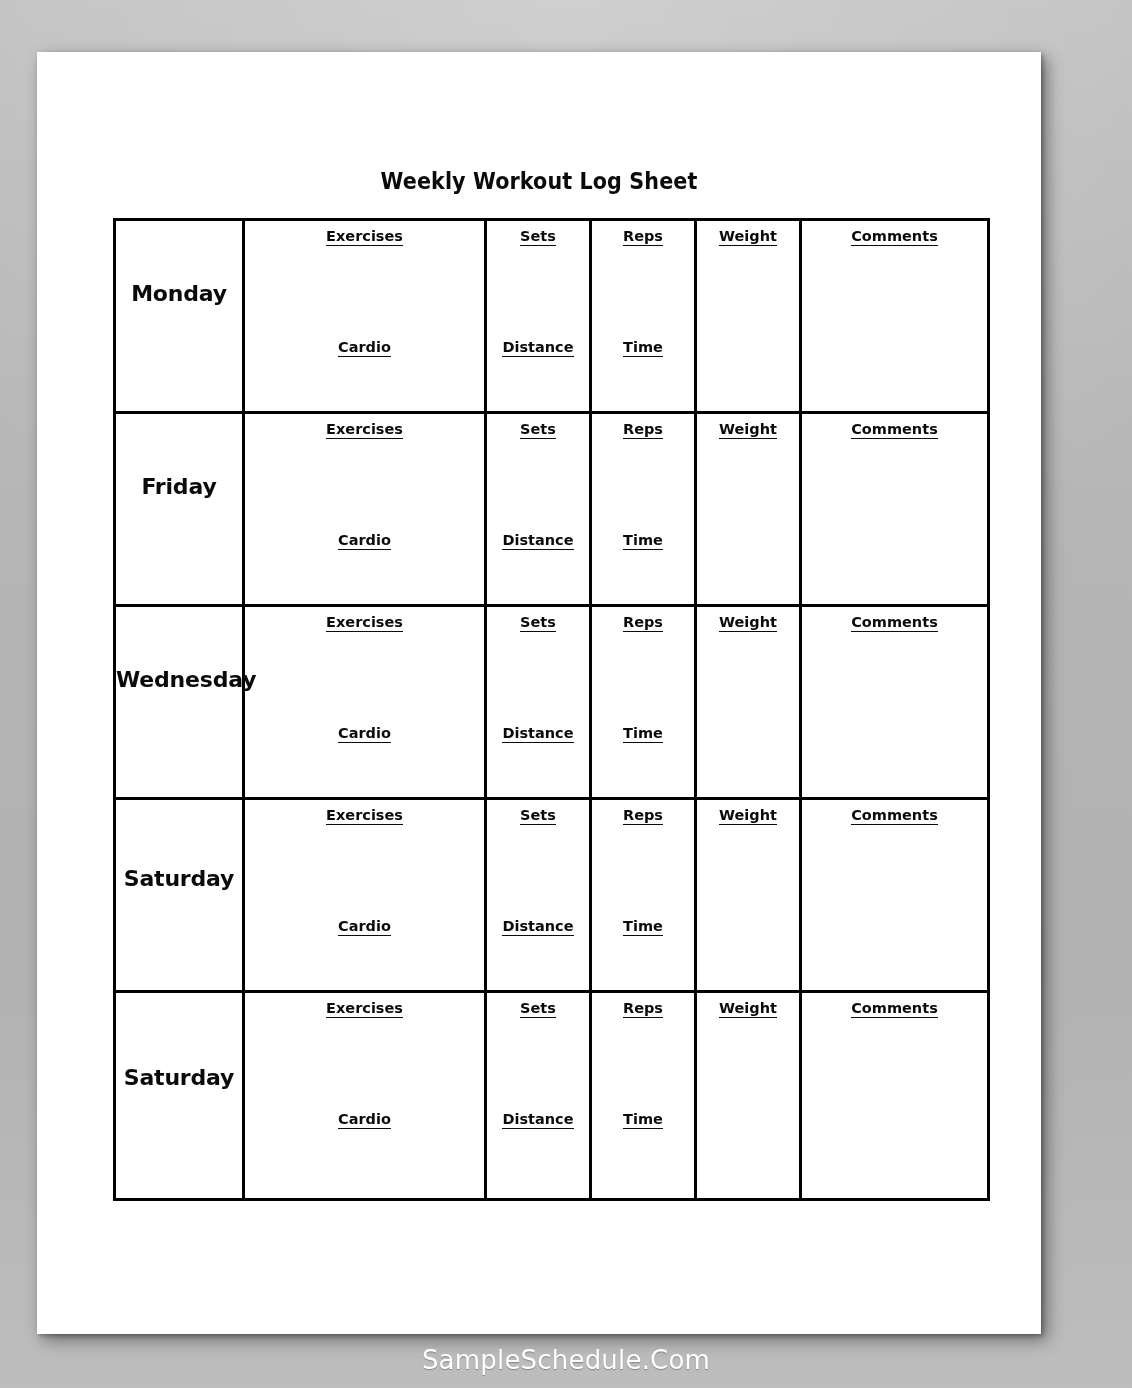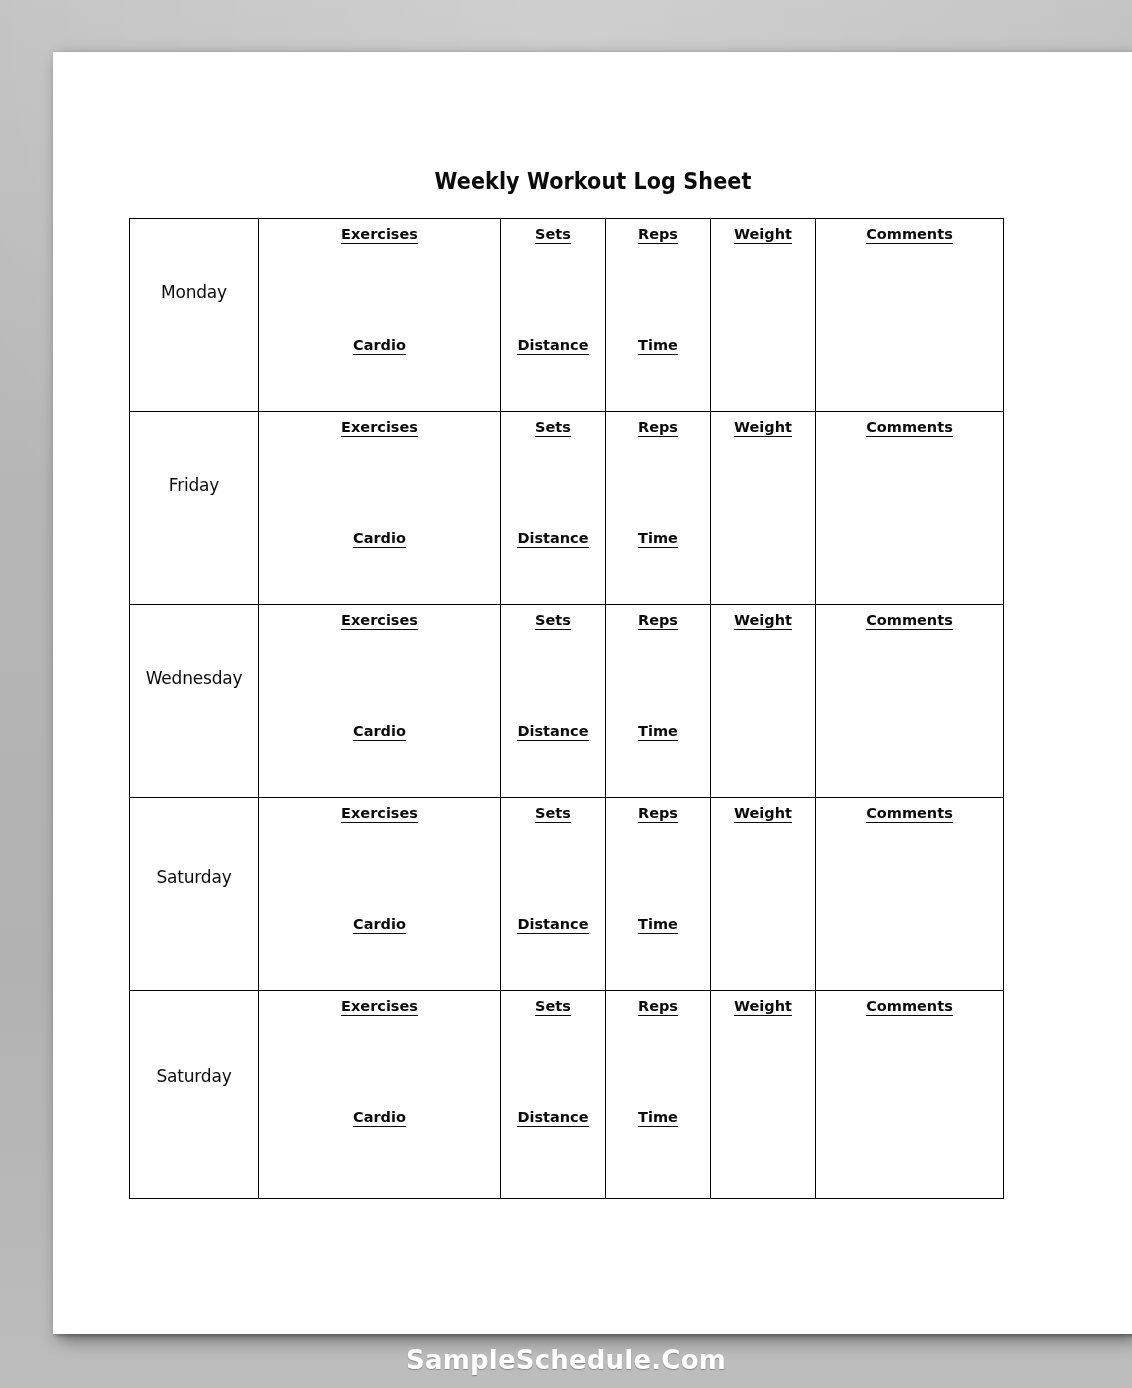--- a/index.html
+++ b/index.html
@@ -22,23 +22,23 @@
     position: absolute;
     inset: 0;
     background:
       radial-gradient(120% 90% at 50% 0%, rgba(255,255,255,0.22) 0%, rgba(255,255,255,0) 55%),
       linear-gradient(180deg, #c2c2c2 0%, #bdbdbd 12%, #b5b5b5 40%, #b2b2b2 70%, #bdbdbd 100%);
   }
 
   
   #page {
     position: absolute;
-    left: 53px;
+    left: 37px;
     top: 52px;
-    width: 1080px;
+    width: 1004px;
     height: 1282px;
     background: #ffffff;
     box-shadow: 6px 6px 16px rgba(0,0,0,0.42),
                 2px 2px 4px rgba(0,0,0,0.30);
   }
 
   
   #sheet-title {
     position: absolute;
     left: 0;
@@ -57,21 +57,21 @@
   
   #log-table {
     position: absolute;
     left: 76px;
     top: 166px;
     width: 874px;
     border-collapse: collapse;
     table-layout: fixed;
   }
   #log-table td {
-    border: 1px solid #000000;
+    border: 3px solid #000000;
     padding: 11px;
     vertical-align: top;
     position: relative;
     height: 193px;
   }
   #log-table tr:last-child td { height: 208px; }
 
   .col-day      { width: 129px; }
   .col-exercise { width: 242px; }
   .col-sets     { width: 105px; }
@@ -82,22 +82,22 @@
   
   .day-cell { }
   .day-label {
     position: absolute;
     left: 0;
     right: 0;
     top: 38%;
     transform: translateY(-50%);
     text-align: center;
     font-family: "DejaVu Sans", sans-serif;
-    font-weight: normal;
-    font-size: 17px;
+    font-weight: bold;
+    font-size: 22px;
     color: #0b0b0b;
     letter-spacing: -0.2px;
   }
   tr.row-friday .day-label,
   tr.row-thursday .day-label { top: 41%; }
 
   
   .hdr-top,
   .hdr-mid {
     position: absolute;
@@ -129,21 +129,21 @@
     left: 0;
     bottom: 0;
     width: 100%;
     height: 56px;
     display: flex;
     align-items: center;
     justify-content: center;
   }
   #watermark-text {
     font-family: "DejaVu Sans", sans-serif;
-    font-weight: bold;
+    font-weight: normal;
     font-size: 26px;
     color: #ffffff;
     letter-spacing: 0.2px;
     text-shadow: 0 1px 1px rgba(90,90,90,0.55);
   }
 </style>
 </head>
 <body>
 
 <div id="backdrop"></div>

